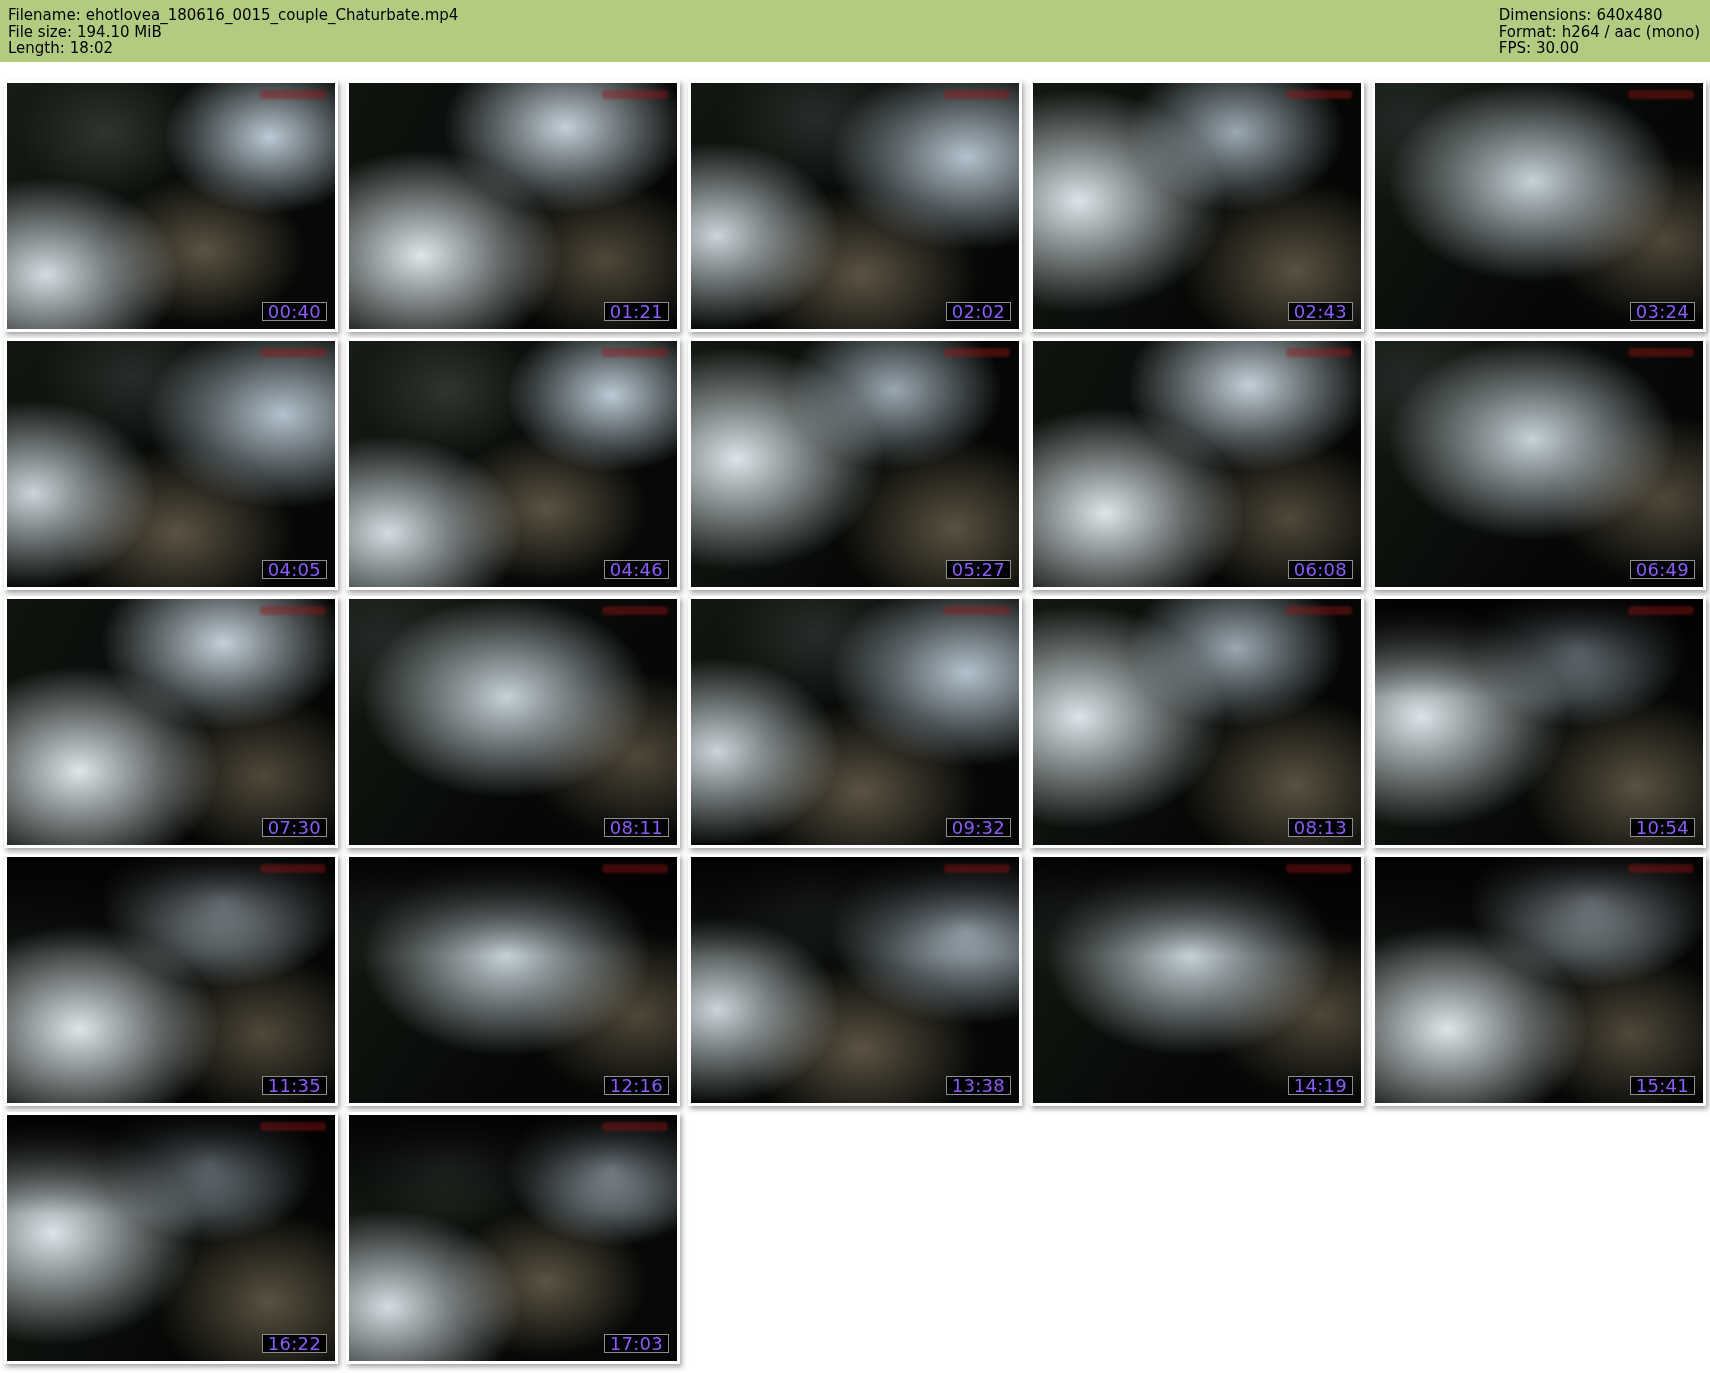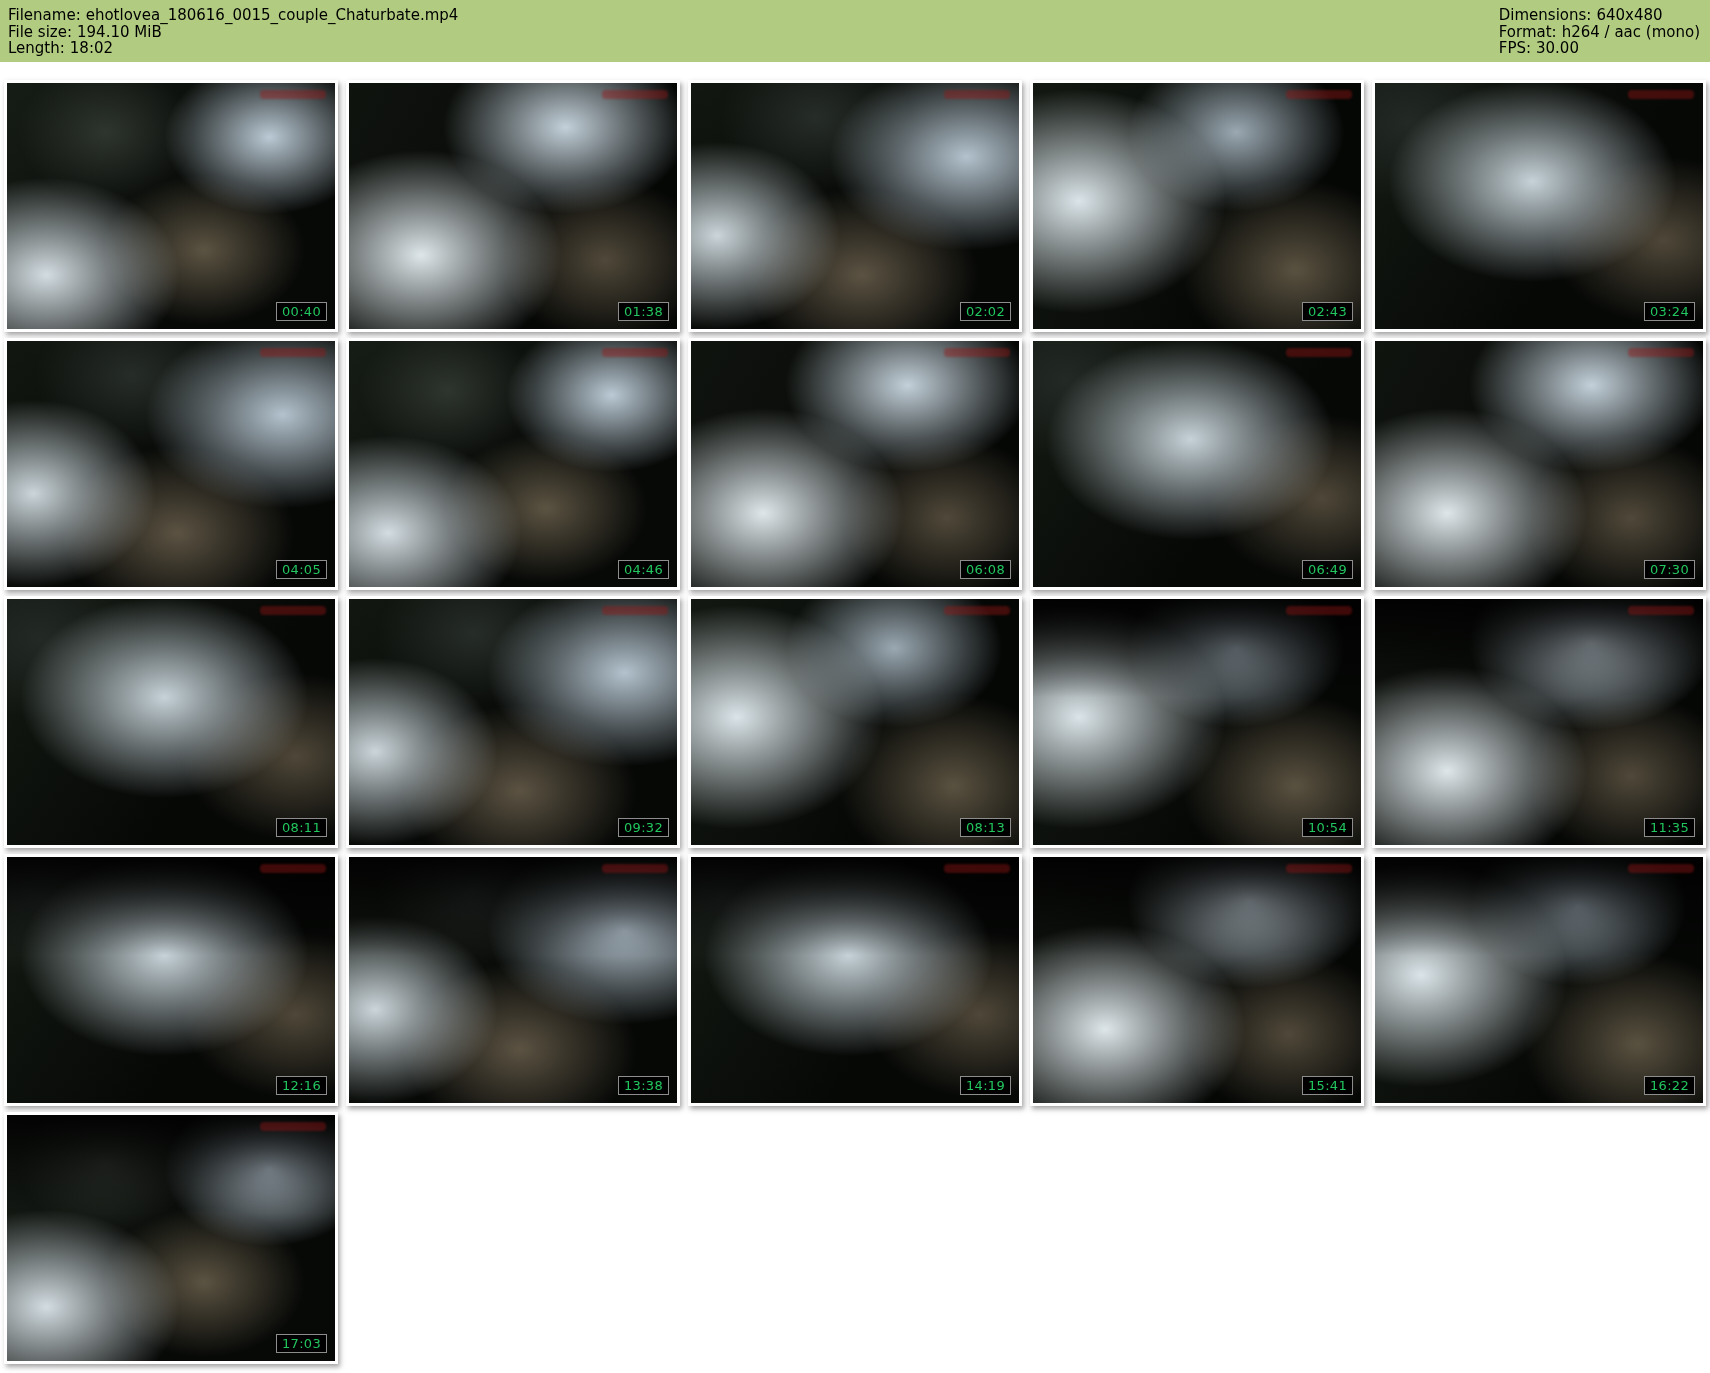--- a/index.html
+++ b/index.html
@@ -79,22 +79,22 @@
     position:absolute;top:7px;right:9px;z-index:2;
     width:66px;height:9px;border-radius:4px;
     background:rgba(152,22,22,.42);
     filter:blur(1px);
   }
   
   .ts{
     position:absolute;right:8px;bottom:8px;z-index:3;
     background:#000000;
     border:1px solid #8d8d8d;
-    color:#22c55e;
-    font-size:13px;line-height:15px;
+    color:#8b5cf6;
+    font-size:18px;line-height:15px;
     padding:1px 5px;
     letter-spacing:.3px;
   }
 </style>
 </head>
 <body>
 
 <header class="topbar">
   <div class="info left">
     <div class="line"><span class="lbl">Filename:</span><span>ehotlovea_180616_0015_couple_Chaturbate.mp4</span></div>
@@ -108,21 +108,21 @@
   </div>
 </header>
 
 <main class="grid">
   <figure class="thumb v1 r1">
       <span class="wm"></span>
       <figcaption class="ts">00:40</figcaption>
     </figure>
   <figure class="thumb v2 r1">
       <span class="wm"></span>
-      <figcaption class="ts">01:38</figcaption>
+      <figcaption class="ts">01:21</figcaption>
     </figure>
   <figure class="thumb v3 r1">
       <span class="wm"></span>
       <figcaption class="ts">02:02</figcaption>
     </figure>
   <figure class="thumb v4 r1">
       <span class="wm"></span>
       <figcaption class="ts">02:43</figcaption>
     </figure>
   <figure class="thumb v5 r1">
@@ -131,20 +131,24 @@
     </figure>
 
   <figure class="thumb v3 r2">
       <span class="wm"></span>
       <figcaption class="ts">04:05</figcaption>
     </figure>
   <figure class="thumb v1 r2">
       <span class="wm"></span>
       <figcaption class="ts">04:46</figcaption>
     </figure>
+  <figure class="thumb v4 r2">
+      <span class="wm"></span>
+      <figcaption class="ts">05:27</figcaption>
+    </figure>
   <figure class="thumb v2 r2">
       <span class="wm"></span>
       <figcaption class="ts">06:08</figcaption>
     </figure>
   <figure class="thumb v5 r2">
       <span class="wm"></span>
       <figcaption class="ts">06:49</figcaption>
     </figure>
 
   <figure class="thumb v2 r3">

